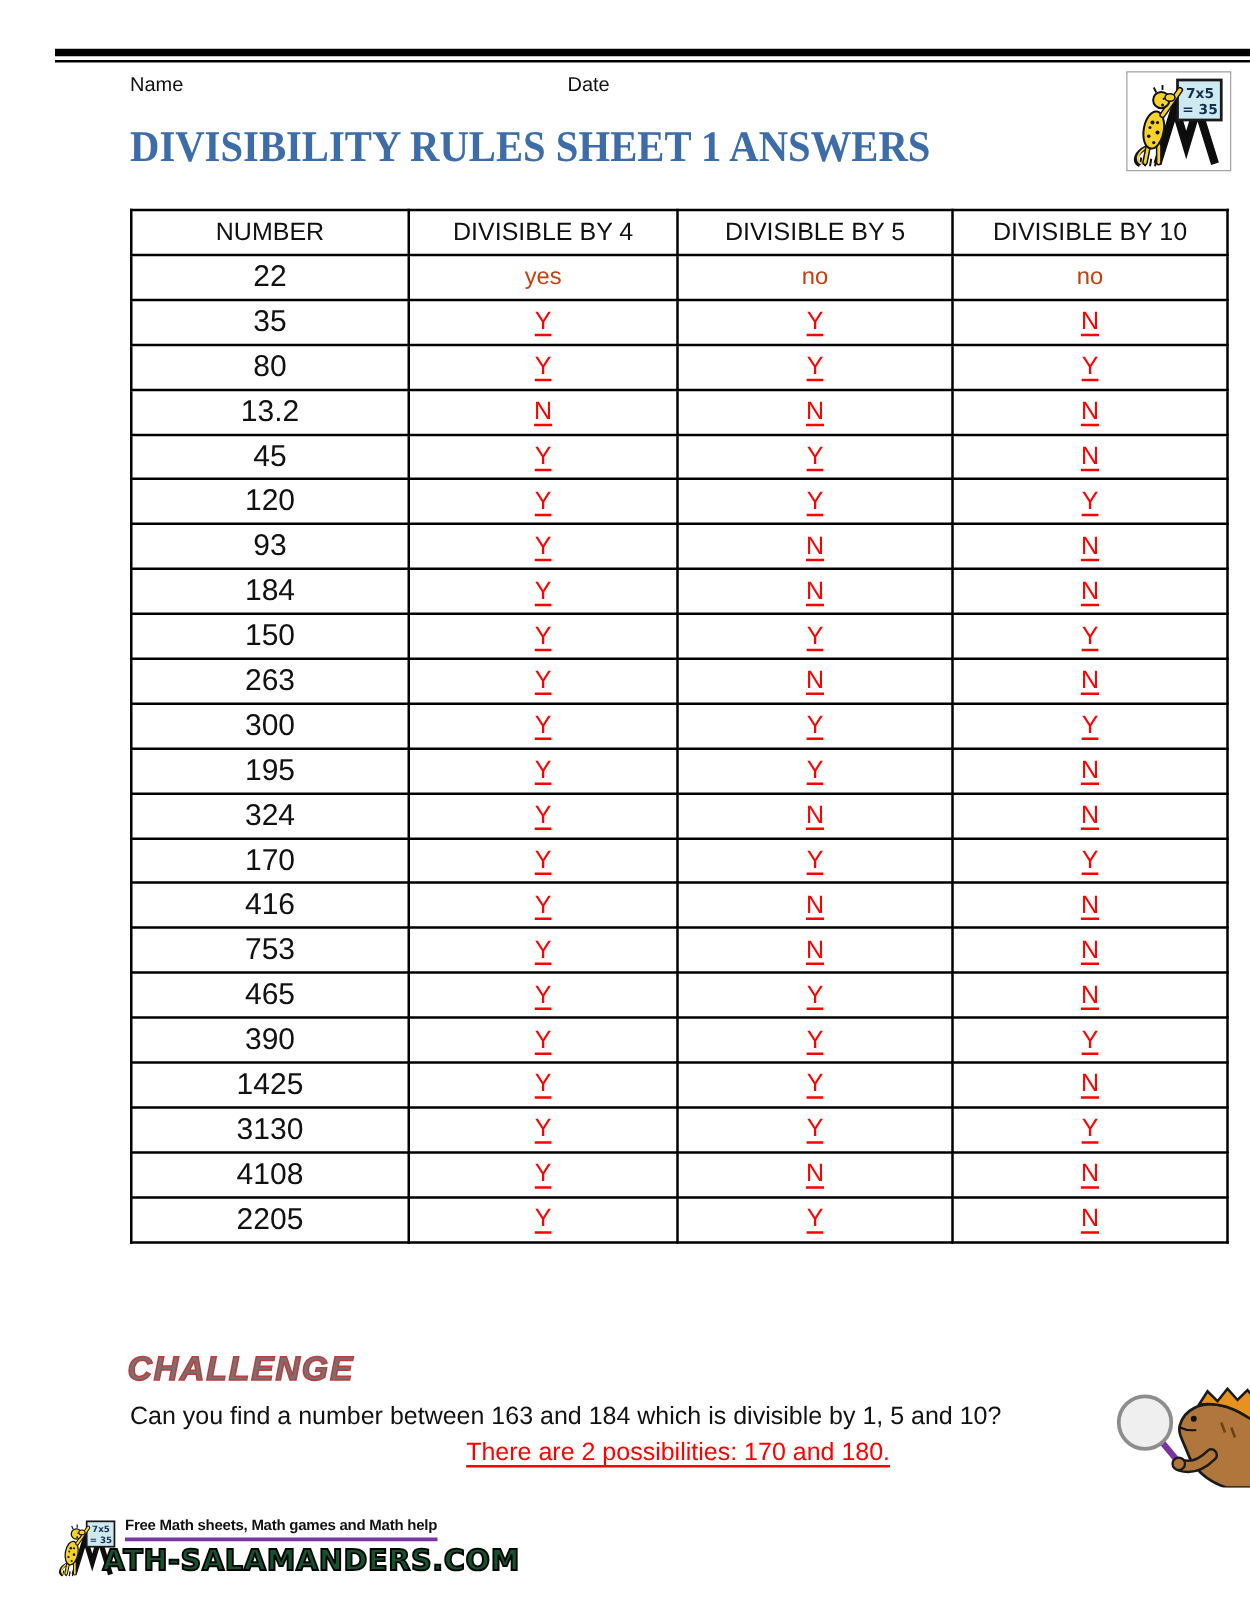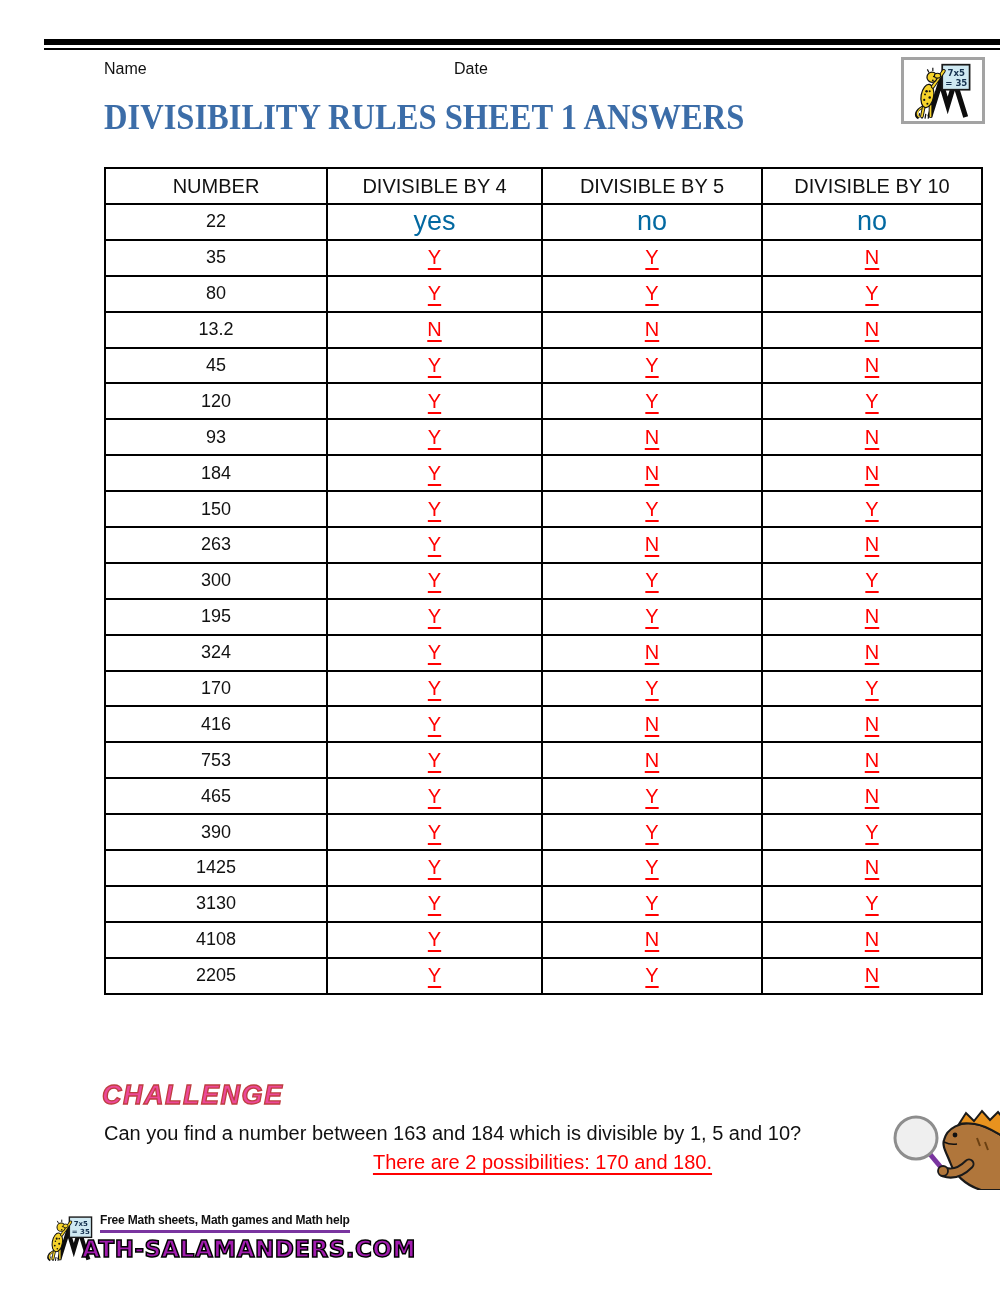--- a/index.html
+++ b/index.html
@@ -5,57 +5,57 @@
   html,body{margin:0;padding:0;background:#ffffff;}
   .page{position:relative;width:1000px;height:1294px;background:#ffffff;overflow:hidden;
         font-family:"Liberation Sans",sans-serif;color:#111;margin-left:44px;}
 
   .bar-thick{position:absolute;top:39px;left:0;width:100%;height:6px;background:#000;}
   .bar-thin{position:absolute;top:48px;left:0;width:100%;height:2px;background:#000;}
 
   .name-label{position:absolute;top:60px;left:60px;font-size:16px;color:#111;}
   .date-label{position:absolute;top:60px;left:410px;font-size:16px;color:#111;}
 
-  .logo-box{position:absolute;top:57px;left:857px;width:84px;height:67px;background:#fff;
-            border:3px solid #a3a3a3;box-sizing:border-box;}
+  .logo-box{position:absolute;top:57px;left:857px;width:84px;height:80px;background:#fff;
+            border:1px solid #a3a3a3;box-sizing:border-box;}
   .logo-box svg{width:100%;height:100%;display:block;}
 
   .page-title{position:absolute;top:98px;left:60px;font-family:"Liberation Serif",serif;
               font-weight:700;font-size:35px;color:#3c6da8;white-space:nowrap;
               transform:scaleX(0.93);transform-origin:left top;letter-spacing:0;}
 
   table.sheet{position:absolute;top:167px;left:60px;width:877px;border-collapse:collapse;
               table-layout:fixed;}
   table.sheet th,table.sheet td{border:2px solid #000;text-align:center;vertical-align:middle;
               padding:0;overflow:hidden;}
   table.sheet th{height:34px;font-size:20px;font-weight:400;color:#111;}
   table.sheet td{height:33.9px;}
-  td.num{font-size:18px;color:#111;}
-  td.plain{font-size:27px;color:#0369a1;}
+  td.num{font-size:24px;color:#111;}
+  td.plain{font-size:19px;color:#c2410c;}
   td.ans{font-size:20px;color:#ff0000;text-decoration:underline;
          text-decoration-thickness:2px;text-underline-offset:4px;}
 
   .challenge-heading{position:absolute;top:1080px;left:58px;font-size:27px;font-weight:700;
-         font-style:italic;color:#ec4899;-webkit-text-stroke:1.3px #bf3d3f;
+         font-style:italic;color:#737373;-webkit-text-stroke:1.3px #bf3d3f;
          letter-spacing:1.5px;font-family:"Liberation Sans",sans-serif;}
   .challenge-question{position:absolute;top:1122px;left:60px;font-size:20px;color:#111;
          white-space:nowrap;}
   .challenge-answer{position:absolute;top:1151px;left:60px;width:877px;text-align:center;
          font-size:20px;color:#ff0000;text-decoration:underline;
          text-decoration-thickness:2px;text-underline-offset:4px;}
 
   .lizard{position:absolute;top:1100px;left:845px;width:152px;height:90px;}
 
   .footer{position:absolute;top:1210px;left:0;width:1000px;display:flex;justify-content:flex-start;}
   .footer-inner{position:relative;width:292px;height:62px;}
   .footer-logo{position:absolute;left:0;top:0;width:52px;height:56px;}
   .tagline{position:absolute;left:56px;top:3px;font-size:12px;font-weight:700;color:#111;
            border-bottom:3px solid #7a35a0;padding-bottom:3px;white-space:nowrap;
            letter-spacing:-0.2px;}
-  .site{position:absolute;left:38px;top:26px;font-size:23px;font-weight:800;color:#a21caf;
+  .site{position:absolute;left:38px;top:26px;font-size:23px;font-weight:800;color:#14532d;
         -webkit-text-stroke:1.5px #000;white-space:nowrap;
         font-family:"DejaVu Sans",sans-serif;letter-spacing:0.5px;}
 </style>
 </head>
 <body>
 
 <div class="page">
 
   <div class="bar-thick"></div>
   <div class="bar-thin"></div>

